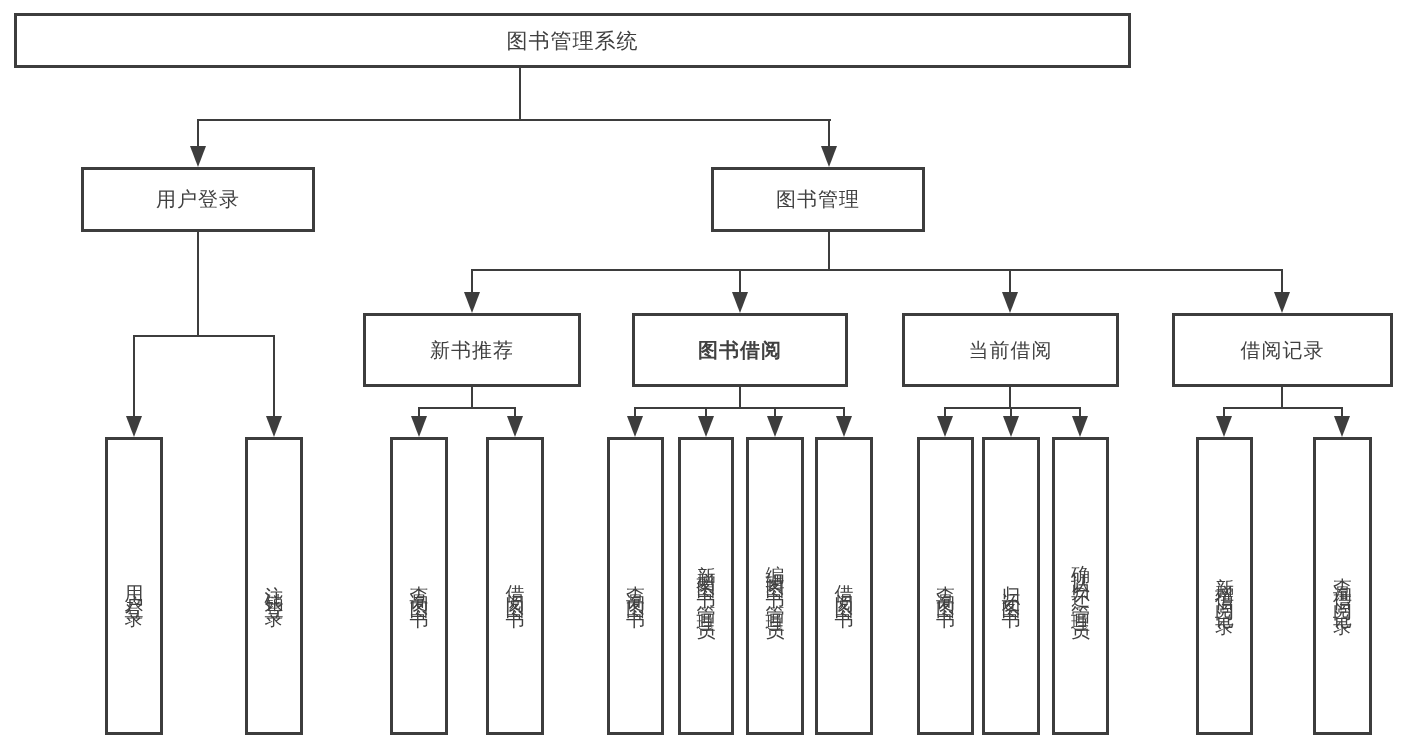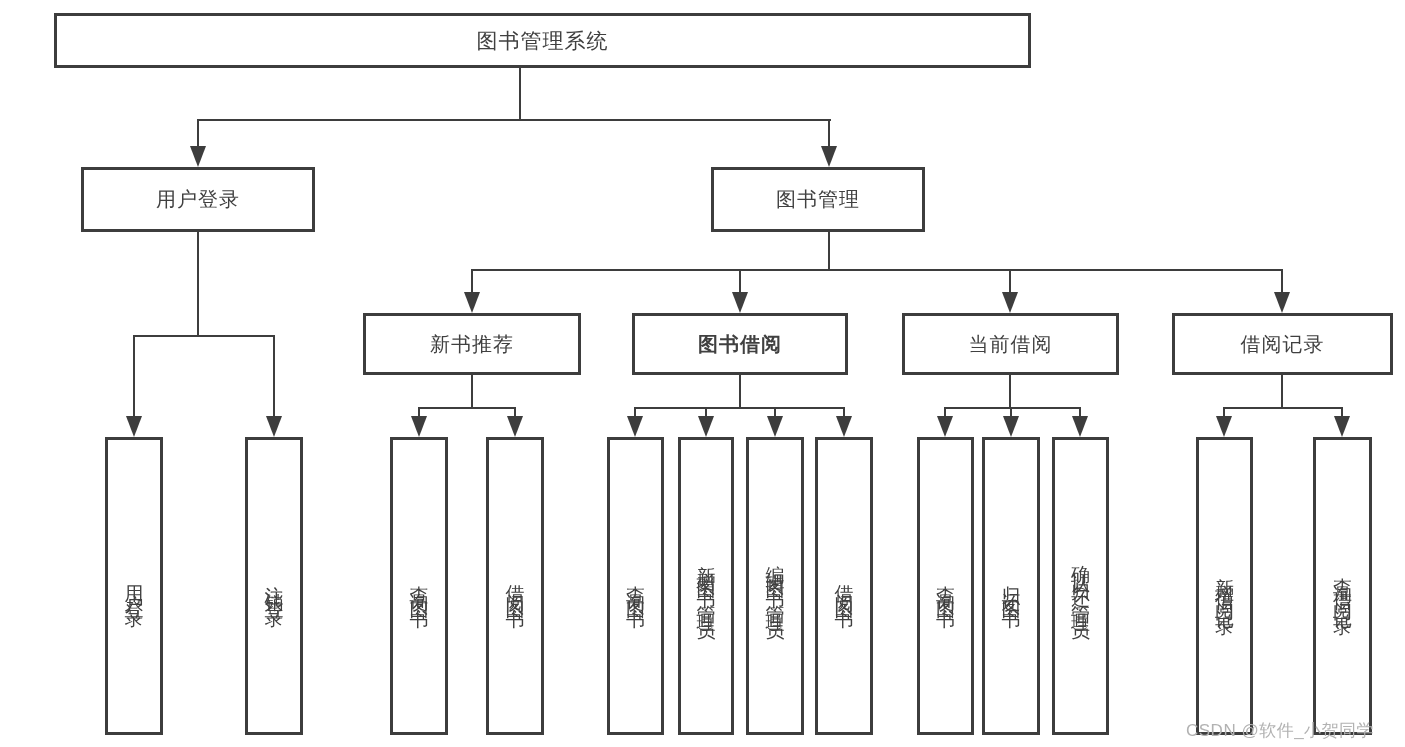--- a/index.html
+++ b/index.html
@@ -28,21 +28,21 @@
     top:437px; height:298px;
   }
   .leaf > span {
     writing-mode:vertical-rl;
     text-orientation:mixed;
     letter-spacing:8px;
     line-height:1.05;
     font-size:19px;
     white-space:nowrap;
   }
-  .lvl3 { top:313px; height:62px; width:218px; }
+  .lvl3 { top:313px; height:74px; width:218px; }
   .v { position:absolute; width:2px; background:#3d3d3d; z-index:1; }
   .h { position:absolute; height:2px; background:#3d3d3d; z-index:1; }
   .ah {
     position:absolute; width:0; height:0; z-index:1;
     border-left:8px solid transparent;
     border-right:8px solid transparent;
     border-top:21px solid #3d3d3d;
   }
   .watermark {
     position:absolute;
@@ -52,21 +52,21 @@
     letter-spacing:0.5px;
     z-index:4;
     white-space:nowrap;
   }
 </style>
 </head>
 <body>
 
 <div id="canvas">
 
-  <div class="node root-node" style="left:14px; top:13px; width:977px; height:55px;margin-left:40px;">
+  <div class="node root-node" style="left:14px; top:13px; width:1117px; height:55px;">
     <span>图书管理系统</span>
   </div>
 
   <div class="node" style="left:81px; top:167px; width:234px; height:65px;">
     <span>用户登录</span>
   </div>
 
   <div class="node" style="left:711px; top:167px; width:214px; height:65px;">
     <span>图书管理</span>
   </div>
@@ -180,15 +180,14 @@
   <div class="v" style="left:1079px; top:408px; height:10px;"></div>
   <div class="ah" style="left:1072px; top:416px;"></div>
 
   <div class="v" style="left:1281px; top:375px; height:34px;"></div>
   <div class="h" style="left:1223px; top:407px; width:120px;"></div>
   <div class="v" style="left:1223px; top:408px; height:10px;"></div>
   <div class="ah" style="left:1216px; top:416px;"></div>
   <div class="v" style="left:1341px; top:408px; height:10px;"></div>
   <div class="ah" style="left:1334px; top:416px;"></div>
 
-  <div class="watermark">CSDN @软件_小贺同学</div>
 
 </div>
 
 </body></html>

